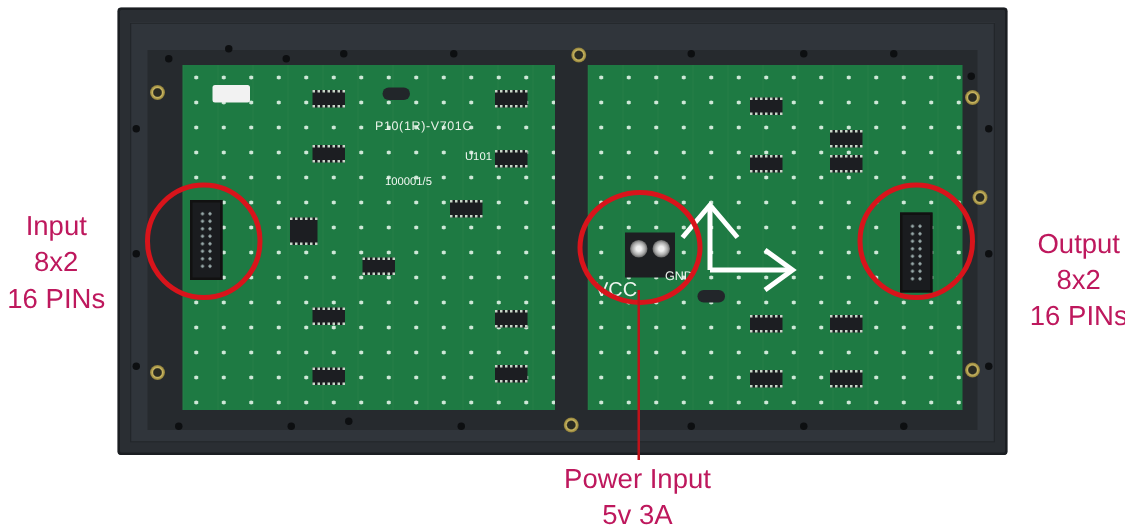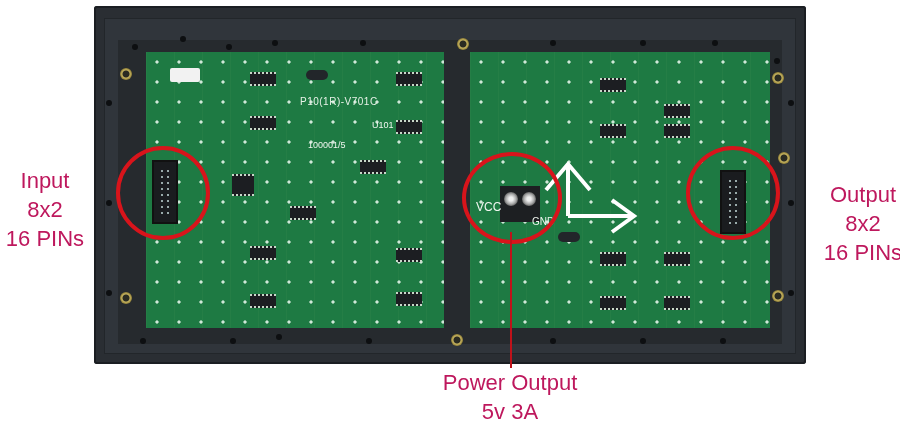--- a/index.html
+++ b/index.html
@@ -158,21 +158,21 @@
 <div class="silk" style="left:372px;top:120px">U101</div>
 <div class="silk" style="left:308px;top:140px">100001/5</div>
 
 <div class="header-conn" style="left:152px;top:160px"></div>
 <div class="header-conn" style="left:720px;top:170px"></div>
 
 <div class="terminal">
   <div class="screw" style="left:4px"></div>
   <div class="screw" style="left:22px"></div>
 </div>
-<div class="silk" style="left:476px;top:200px;font-size:12px">VCC</div>
+<div class="silk" style="left:476px;top:224px;font-size:16px">VCC</div>
 <div class="silk" style="left:532px;top:216px;font-size:10px">GND</div>
 
 <svg class="arrows" width="100" height="80">
   <polyline points="6,30 28,4 50,30" fill="none" stroke="#ffffff" stroke-width="4"></polyline>
   <line x1="28" y1="4" x2="28" y2="56" stroke="#ffffff" stroke-width="4"></line>
   <line x1="28" y1="56" x2="92" y2="56" stroke="#ffffff" stroke-width="4"></line>
   <polyline points="72,40 94,56 72,72" fill="none" stroke="#ffffff" stroke-width="4"></polyline>
 </svg>
 
 <div class="circle-mark" style="left:116px;top:146px;width:86px;height:86px"></div>
@@ -184,15 +184,15 @@
   <div>Input</div>
   <div>8x2</div>
   <div>16 PINs</div>
 </div>
 <div class="annot" style="left:806px;top:180px;width:114px">
   <div>Output</div>
   <div>8x2</div>
   <div>16 PINs</div>
 </div>
 <div class="annot" style="left:420px;top:368px;width:180px">
-  <div>Power Output</div>
+  <div>Power Input</div>
   <div>5v 3A</div>
 </div>
 
 </body></html>

